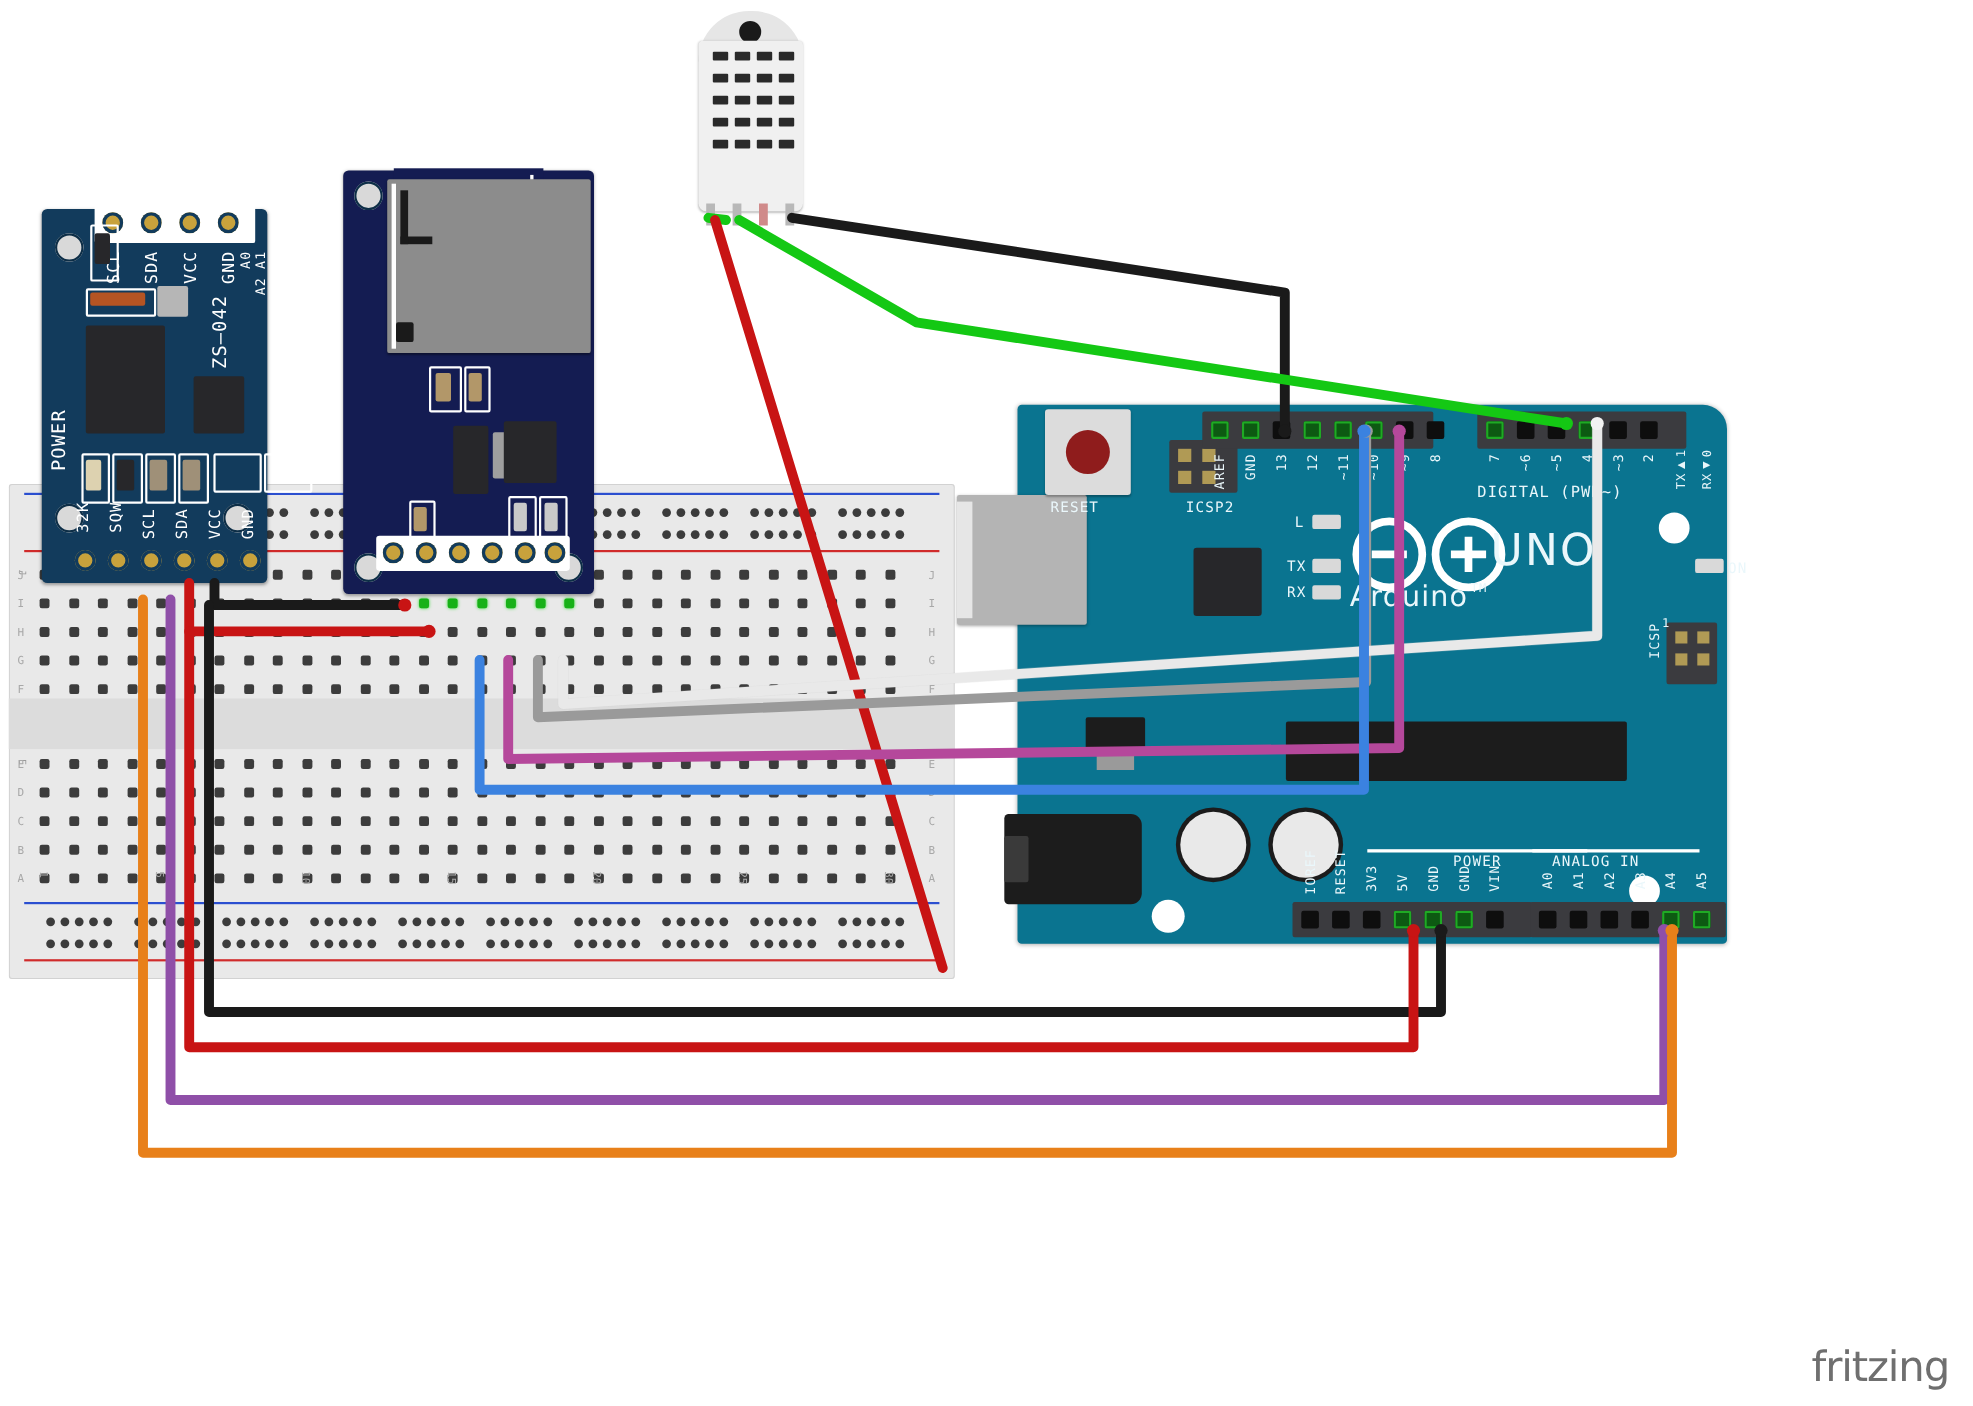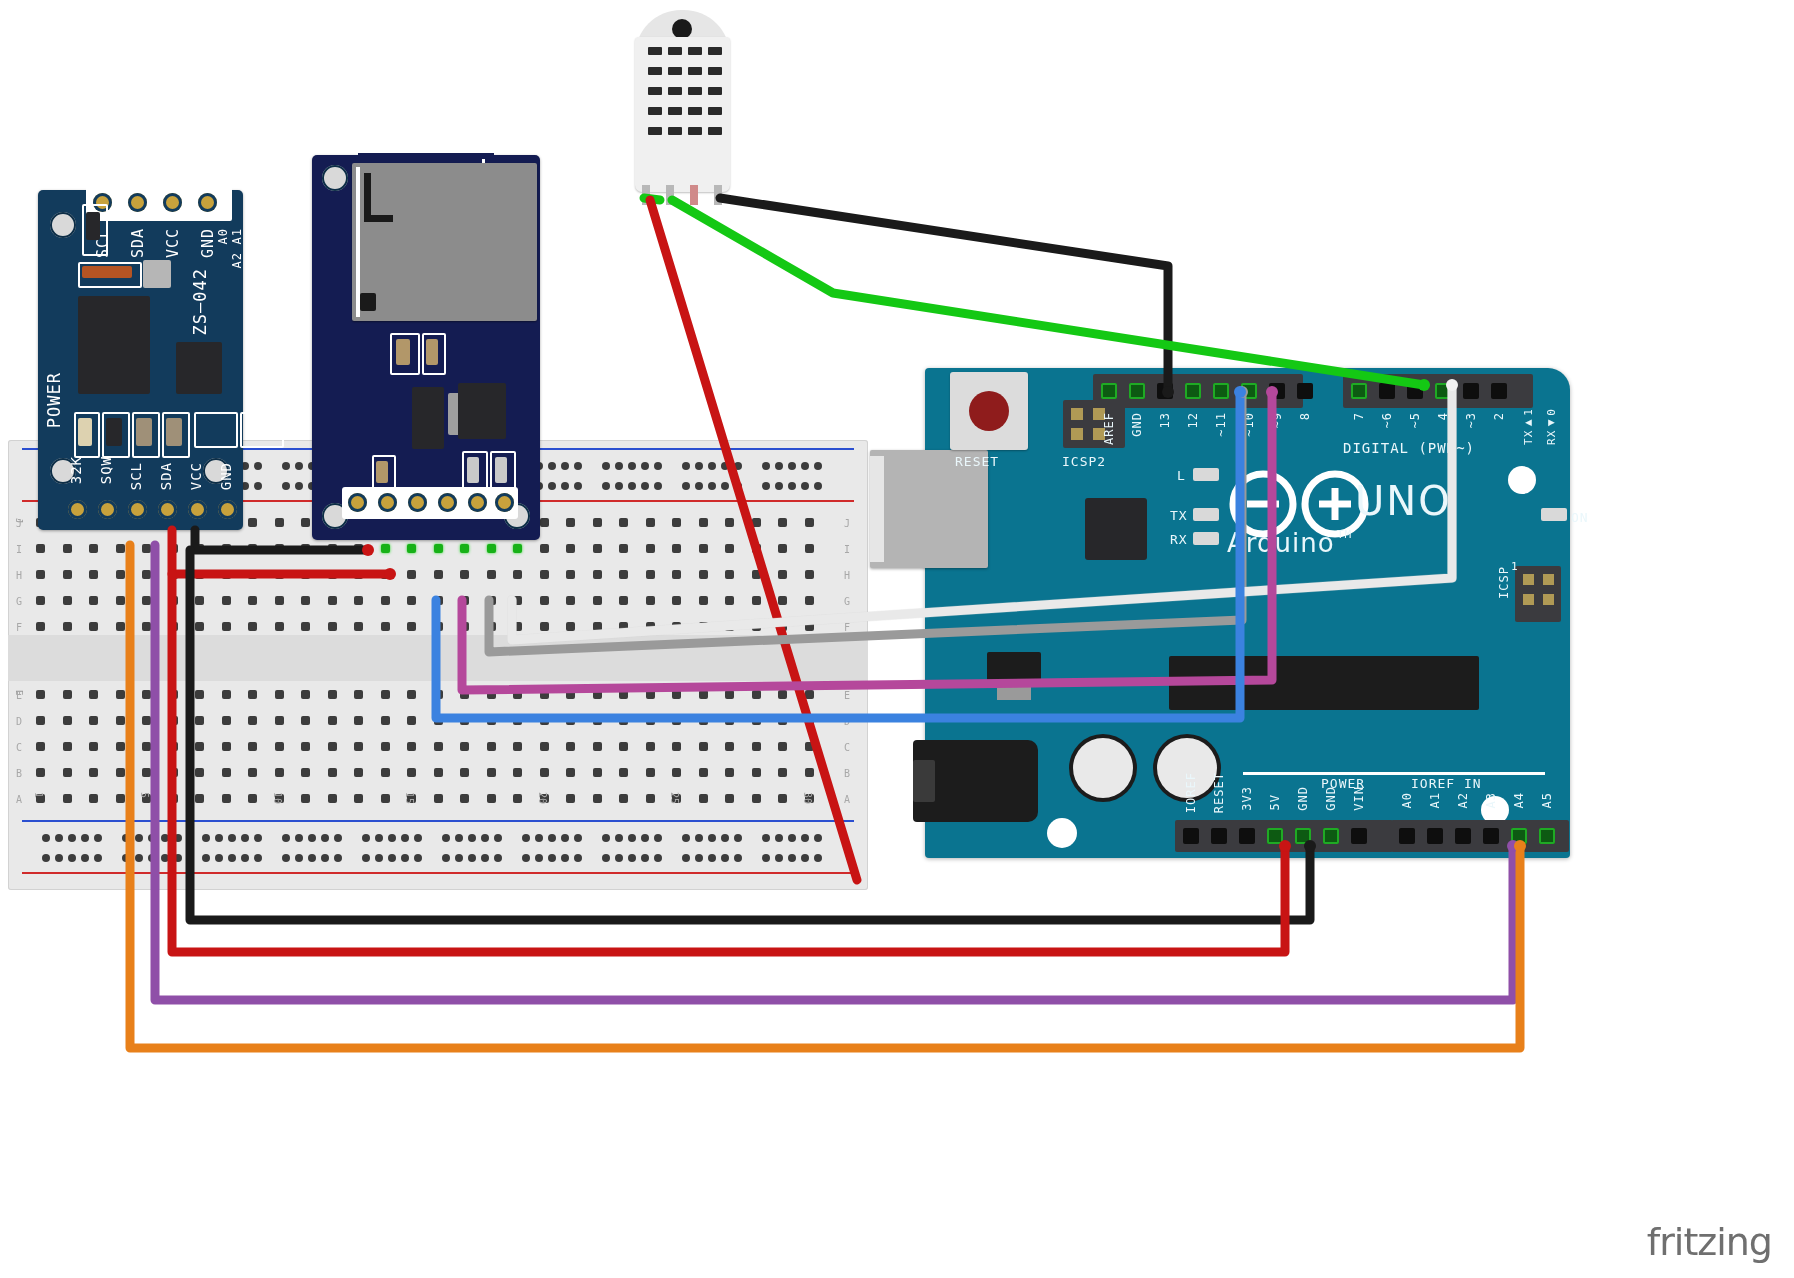--- a/index.html
+++ b/index.html
@@ -754,21 +754,21 @@
 
     <div class="abs" style="left:25px;top:4px;width:78px;height:78px;background:#dcdcdc;border-radius:3px;box-shadow:0 1px 2px rgba(0,0,0,.3);"></div>
     <div class="abs" style="left:44px;top:23px;width:40px;height:40px;border-radius:50%;background:#8f1c1c;"></div>
     <div class="ard-label" style="left:30px;top:86px;">RESET</div>
 
     <div class="header" style="left:138px;top:32px;width:62px;height:48px;"></div>
     <div class="abs" style="left:146px;top:40px;width:12px;height:12px;background:#b09a55;"></div>
     <div class="abs" style="left:168px;top:40px;width:12px;height:12px;background:#b09a55;"></div>
     <div class="abs" style="left:146px;top:60px;width:12px;height:12px;background:#b09a55;"></div>
     <div class="abs" style="left:168px;top:60px;width:12px;height:12px;background:#b09a55;"></div>
-    <div class="ard-label" style="left:137px;top:86px;">ICSP2</div>
+    <div class="ard-label" style="left:153px;top:86px;">ICSP2</div>
 
     <div class="header" style="left:168px;top:6px;width:210px;height:34px;"></div>
     <div class="header" style="left:418px;top:6px;width:190px;height:34px;"></div>
     <div class="hpin green" style="left:176px;top:15px;"></div>
     <div class="hpin green" style="left:204px;top:15px;"></div>
     <div class="hpin" style="left:232px;top:15px;"></div>
     <div class="hpin green" style="left:260px;top:15px;"></div>
     <div class="hpin green" style="left:288px;top:15px;"></div>
     <div class="hpin green" style="left:316px;top:15px;"></div>
     <div class="hpin" style="left:344px;top:15px;"></div>
@@ -848,21 +848,21 @@
     <div class="hpin" style="left:426px;top:460px;"></div>
     <div class="ard-vlabel" style="left:259px;top:404px;font-size:12px;">IOREF</div>
     <div class="ard-vlabel" style="left:287px;top:404px;font-size:12px;">RESET</div>
     <div class="ard-vlabel" style="left:315px;top:418px;font-size:12px;">3V3</div>
     <div class="ard-vlabel" style="left:343px;top:426px;font-size:12px;">5V</div>
     <div class="ard-vlabel" style="left:371px;top:418px;font-size:12px;">GND</div>
     <div class="ard-vlabel" style="left:399px;top:418px;font-size:12px;">GND</div>
     <div class="ard-vlabel" style="left:427px;top:418px;font-size:12px;">VIN</div>
 
     <div class="whiteline" style="left:468px;top:404px;width:152px;"></div>
-    <div class="ard-label" style="left:486px;top:408px;">IOREF IN</div>
+    <div class="ard-label" style="left:486px;top:408px;">ANALOG IN</div>
     <div class="header" style="left:466px;top:452px;width:178px;height:32px;"></div>
     <div class="hpin" style="left:474px;top:460px;"></div>
     <div class="hpin" style="left:502px;top:460px;"></div>
     <div class="hpin" style="left:530px;top:460px;"></div>
     <div class="hpin" style="left:558px;top:460px;"></div>
     <div class="hpin green" style="left:586px;top:460px;"></div>
     <div class="hpin green" style="left:614px;top:460px;"></div>
     <div class="ard-vlabel" style="left:475px;top:424px;font-size:12px;">A0</div>
     <div class="ard-vlabel" style="left:503px;top:424px;font-size:12px;">A1</div>
     <div class="ard-vlabel" style="left:531px;top:424px;font-size:12px;">A2</div>

